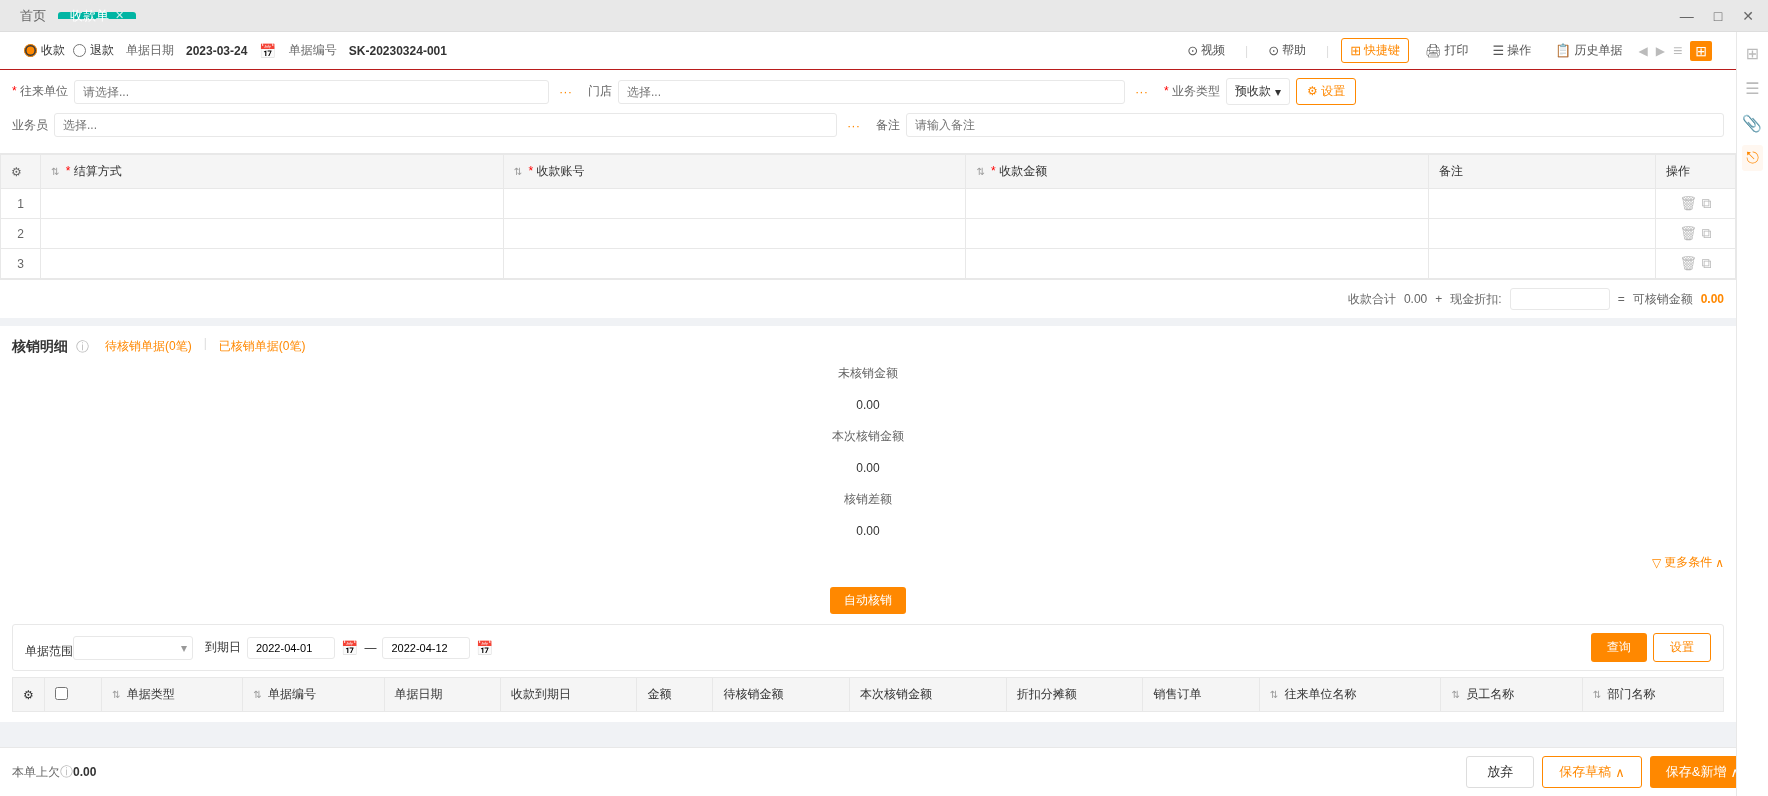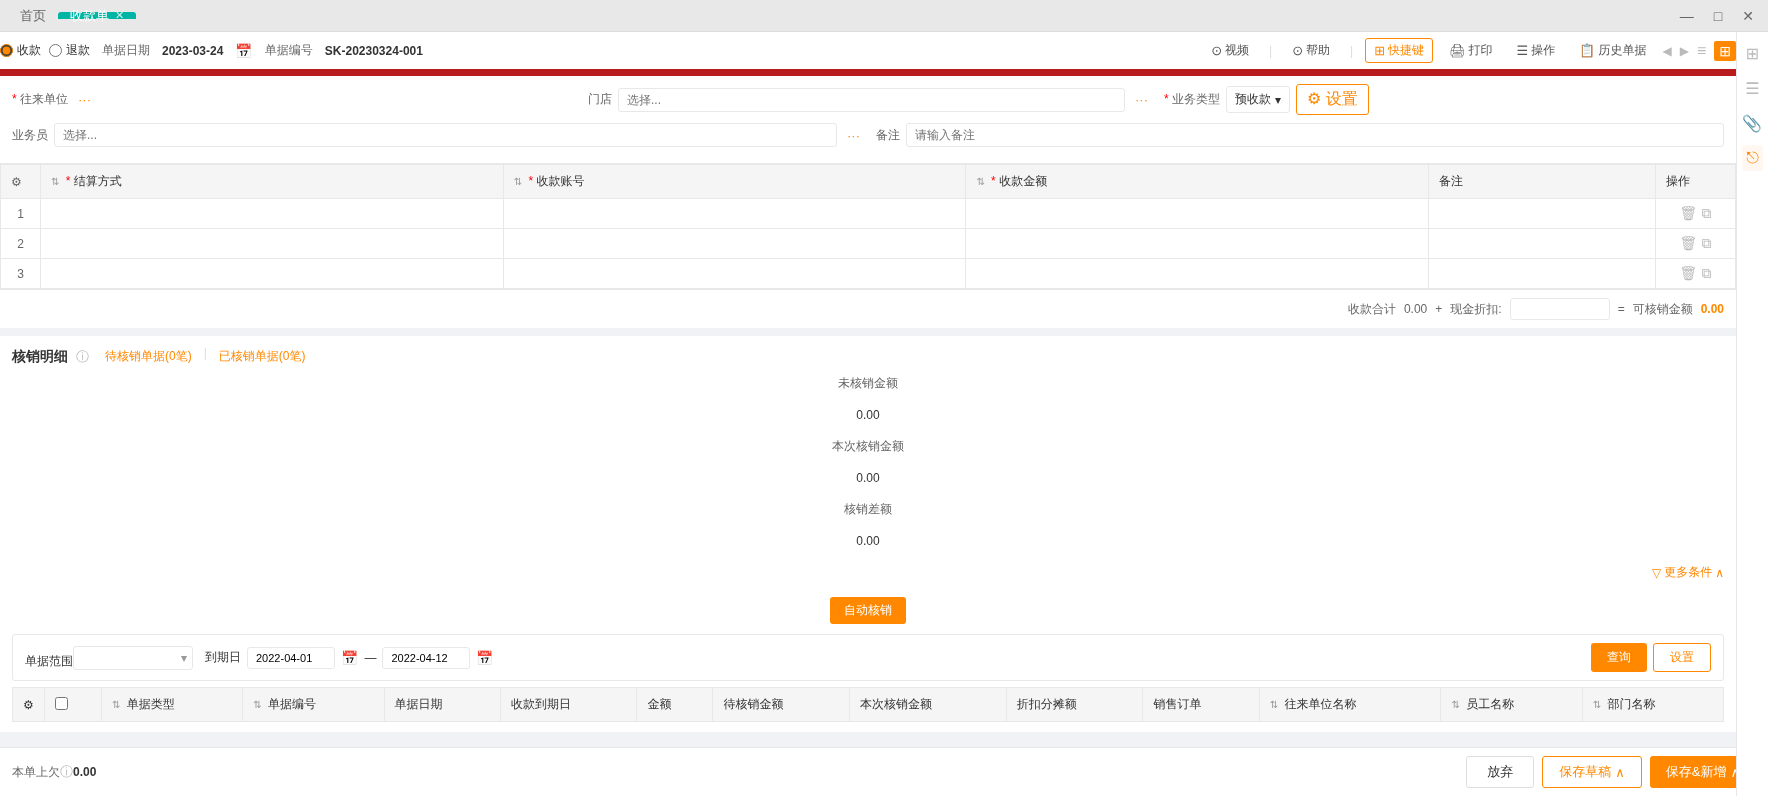--- a/index.html
+++ b/index.html
@@ -21,21 +21,21 @@
       margin-left: 6px; font-size: 11px; cursor: pointer; color: #fff; opacity: 0.8;
     }
     .tab-bar-actions { margin-left: auto; display: flex; gap: 8px; }
     .window-btn { background: none; border: none; cursor: pointer; font-size: 14px; color: #666; padding: 2px 6px; }
 
     
     .main-container { display: flex; flex-direction: column; height: calc(100vh - 32px); overflow: hidden; }
 
     
     .toolbar {
-      background: #fff; padding: 6px 0; border-bottom: 7px solid #b91c1c;
+      background: #fff; padding: 6px 24px; border-bottom: 1px solid #b91c1c;
       display: flex; align-items: center; gap: 12px; flex-wrap: wrap;
     }
     .radio-group { display: flex; align-items: center; gap: 8px; }
     .radio-label { display: flex; align-items: center; gap: 4px; cursor: pointer; }
     .radio-label input { accent-color: #ff8800; }
     .toolbar-divider { color: #ddd; margin: 0 4px; }
     .field-label { color: #666; }
     .field-value { color: #333; font-weight: bold; }
     .toolbar-right { margin-left: auto; display: flex; align-items: center; gap: 8px; }
     .toolbar-btn {
@@ -57,21 +57,21 @@
       font-size: 12px; outline: none; color: #ccc; min-width: 80px;
     }
     .more-btn { color: #ff8800; cursor: pointer; font-size: 13px; margin-left: 4px; }
     .dropdown-btn {
       border: 1px solid #e8e8e8; border-radius: 3px; padding: 4px 8px;
       background: #fff; cursor: pointer; display: flex; align-items: center; gap: 4px;
       font-size: 12px; color: #333;
     }
     .settings-btn {
       border: 1px solid #ff8800; color: #ff8800; border-radius: 3px; padding: 4px 10px;
-      background: #fff; cursor: pointer; font-size: 16px;
+      background: #fff; cursor: pointer; font-size: 12px;
     }
 
     
     .table-section { background: #fff; flex: none; }
     .table-container { overflow-x: auto; }
     table { width: 100%; border-collapse: collapse; font-size: 12px; }
     thead tr { background: #f5f5f5; }
     th {
       padding: 8px 10px; text-align: left; border: 1px solid #e8e8e8;
       font-weight: normal; color: #333; white-space: nowrap;
@@ -248,20 +248,21 @@
         <span style="color:#bbb;font-size:12px;">▶</span>
         <span style="font-size:16px;color:#bbb;cursor:pointer;">≡</span>
         <span style="font-size:14px;background:#ff8800;color:#fff;padding:2px 5px;border-radius:2px;cursor:pointer;">⊞</span>
       </div>
     </div>
 
     <div class="form-area">
       <div class="form-row">
         <div class="form-field">
           <span class="label"><span style="color:red;">*</span> <span>往来单位</span></span>
+          <input class="form-input" placeholder="请选择..." style="">
           <span class="more-btn">···</span>
         </div>
         <div class="form-field">
           <span class="label">门店</span>
           <input class="form-input" placeholder="选择..." style="">
           <span class="more-btn">···</span>
         </div>
         <div class="form-field">
           <span class="label"><span style="color:red;">*</span> <span>业务类型</span></span>
           <button class="dropdown-btn">

